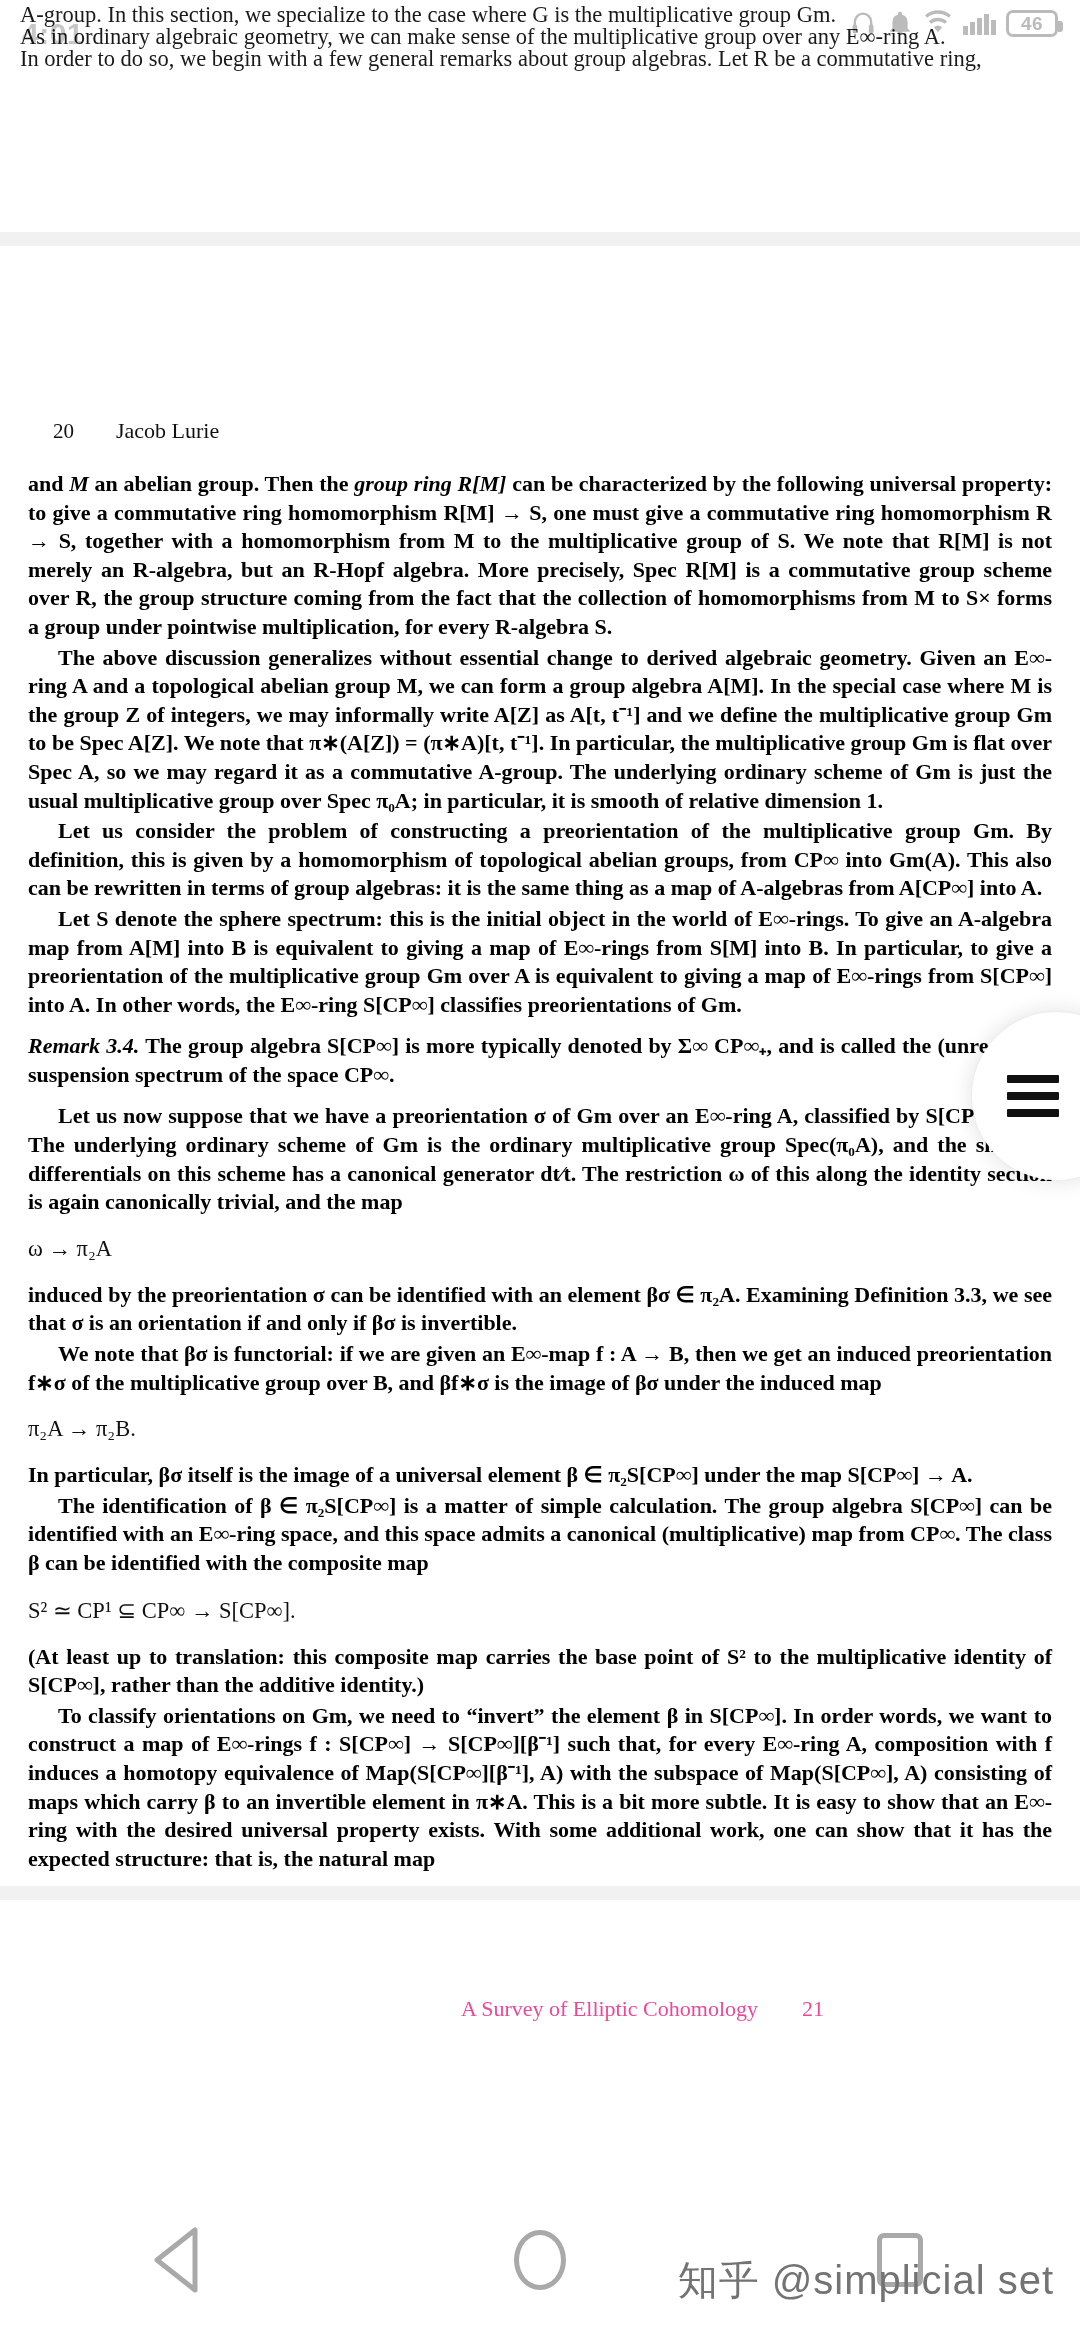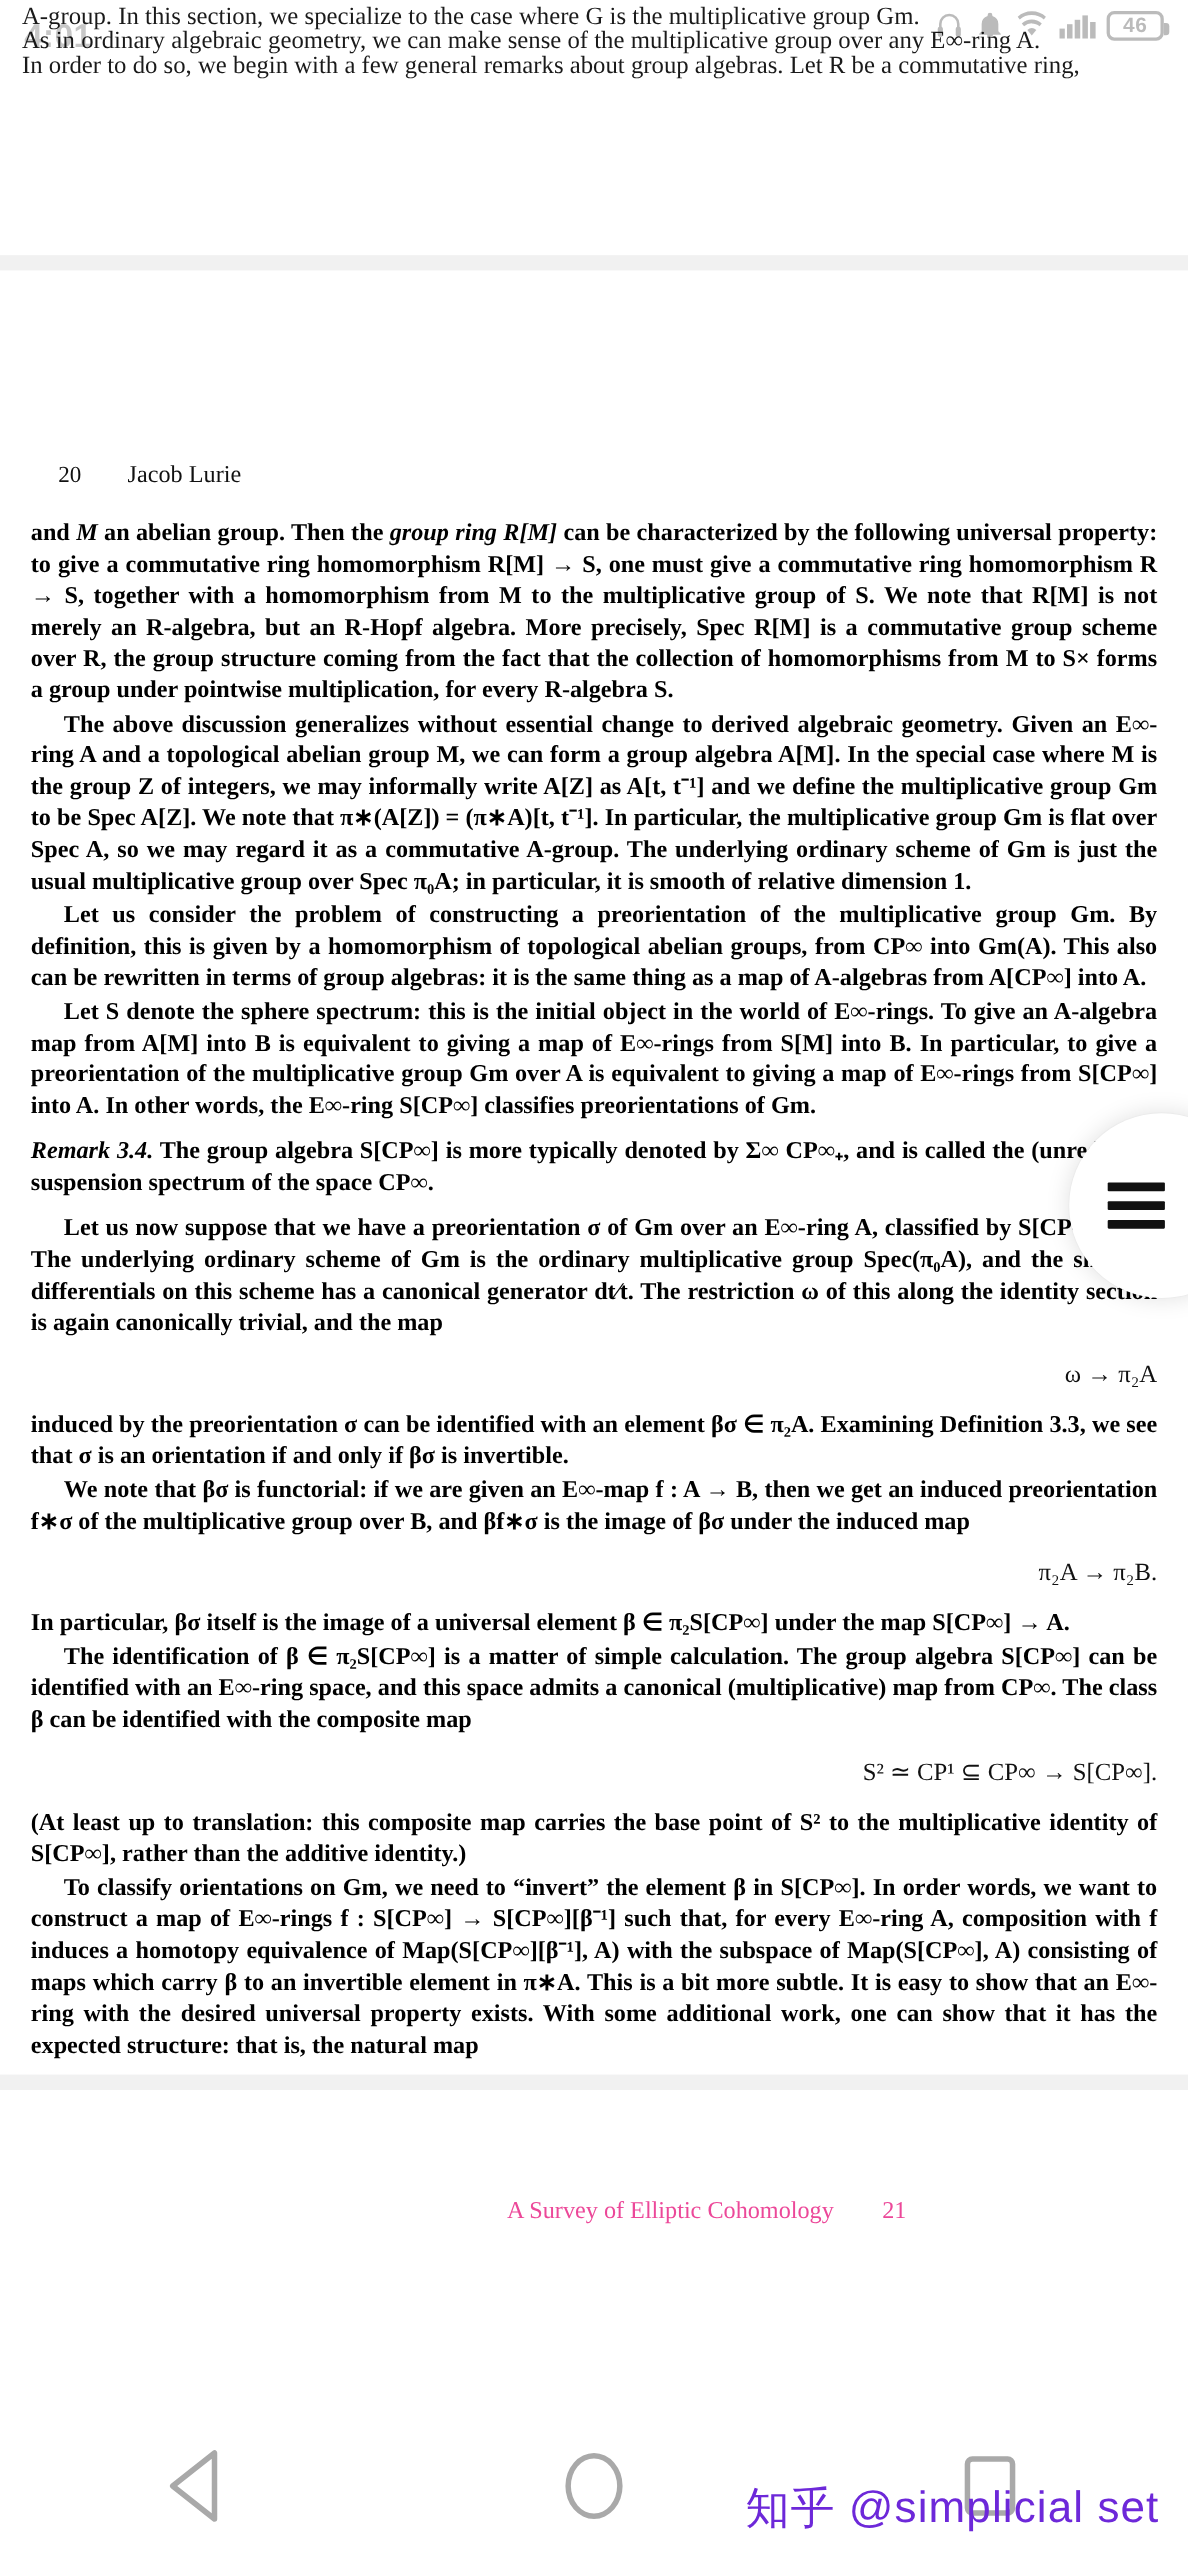--- a/index.html
+++ b/index.html
@@ -61,21 +61,21 @@
   #running-head .folio { font-size: 21px; }
   #running-head .author { font-size: 22px; }
 
   p.para {
     font-size: 22px; line-height: 1.30; color: #000000;
     text-align: justify; text-justify: inter-word;
     margin: 0 0 2px 0; hyphens: none; font-weight: bold;
   }
   p.para.indent { text-indent: 30px; }
   p.eqn {
-    font-size: 22.5px; color: #111; text-align: right;
+    font-size: 22.5px; color: #111; text-align: left;
     margin: 19px 0 19px 0;
   }
   i, em { font-style: italic; }
 
   
   #footer-line {
     position: absolute; top: 1996px; left: 0; width: 876px;
     display: flex; justify-content: flex-end; align-items: baseline;
     gap: 44px; padding-right: 52px;
     font-size: 22px; color: #ec4899;
@@ -100,21 +100,21 @@
     justify-content: space-around; z-index: 20;
   }
   .nav-btn { width: 160px; height: 110px; display: flex; align-items: center; justify-content: center; }
   .nav-circle { width: 52px; height: 60px; border: 5px solid #a9a9a9; border-radius: 50%; }
   .nav-square { width: 46px; height: 54px; border: 5px solid #a9a9a9; border-radius: 7px; }
 
   
   #watermark {
     position: absolute; bottom: 32px; right: 26px;
     font-family: "Liberation Sans", sans-serif;
-    font-size: 40px; color: #6d28d9; letter-spacing: 1px;
+    font-size: 40px; color: #737373; letter-spacing: 1px;
     display: flex; align-items: center; gap: 12px; z-index: 25;
     white-space: nowrap;
   }
   #watermark .zh { font-family: "DejaVu Sans", sans-serif; font-size: 40px; }
 </style>
 </head>
 <body>
 
 <div id="screen">
 

